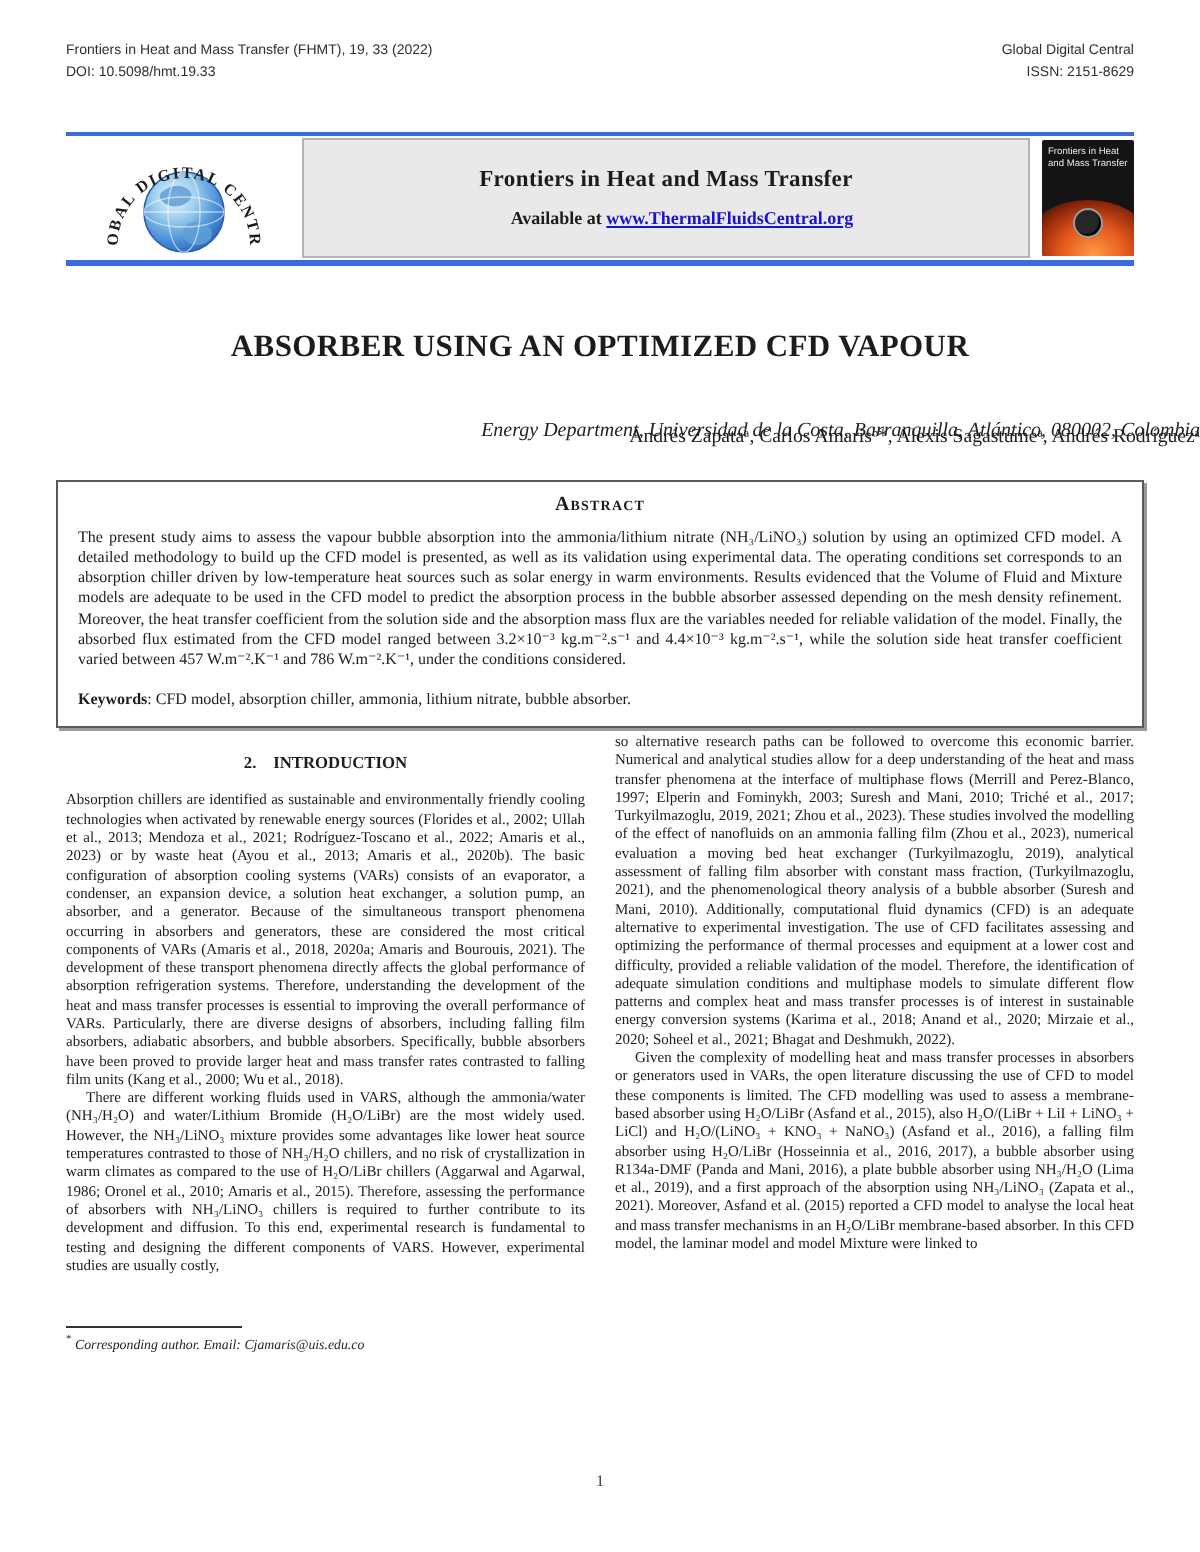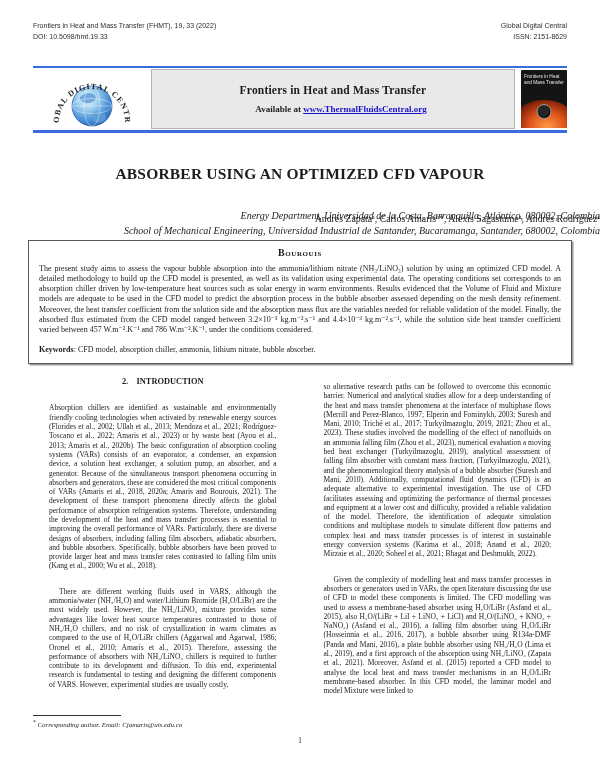--- a/index.html
+++ b/index.html
@@ -67,21 +67,21 @@
   .abs-heading {
     text-align:center; font-weight:bold; font-size:10px; font-variant:small-caps;
     letter-spacing:0.6px; margin-bottom:6px;
   }
   .abs-text { margin:0; font-size:8px; line-height:1.27; text-align:justify; }
   .keywords { margin:10px 0 0; font-size:8px; }
   .keywords b { font-weight:bold;text-align:right; }
   
   .columns { position:absolute; top:366px; left:33px; right:33px; display:flex; gap:15px; }
   .col { flex:1; min-width:0; font-size:7.5px; line-height:1.24; text-align:justify; }
-  .col p { margin:16px; }
+  .col p { margin:0; }
   .col p.indent { text-indent:10px; }
   .intro-heading { font-size:8.4px; font-weight:bold; text-align:center; margin:11px 0 8px; }
   .footnote-block { margin-top:26px; }
   .fn-rule { width:88px; border-top:1px solid #333; height:0; margin-bottom:3px; }
   .footnote { font-size:6.9px; font-style:italic; text-align:left; color:#222; }
   .footnote sup { font-style:normal; font-size:5.5px; }
   .page-num { position:absolute; bottom:31px; left:0; right:0; text-align:center; font-size:8px; color:#333; }
 </style>
 </head>
 <body>
@@ -141,25 +141,24 @@
 
   <h1 class="title">
     <br>
     <span>ABSORBER USING AN OPTIMIZED CFD VAPOUR</span>
   </h1>
 
   <div class="authors">Andrés Zapataᵃ, Carlos Amarisᵇ*, Alexis Sagastumeᵃ, Andrés Rodríguezᵃ</div>
 
   <div class="affils">
     <div>Energy Department, Universidad de la Costa, Barranquilla, Atlántico, 080002, Colombia</div>
-    <div>School of Mechanical Engineering, Universidad Industrial de Santander, Bucaramanga, Santander, 680002, Colombia</div>
   </div>
 
   <div class="abstract-box">
-    <div class="abs-heading">Bourouis</div>
+    <div class="abs-heading">Abstract</div>
     <p class="abs-text">The present study aims to assess the vapour bubble absorption into the ammonia/lithium nitrate (NH₃/LiNO₃) solution by using an optimized CFD model. A detailed methodology to build up the CFD model is presented, as well as its validation using experimental data. The operating conditions set corresponds to an absorption chiller driven by low-temperature heat sources such as solar energy in warm environments. Results evidenced that the Volume of Fluid and Mixture models are adequate to be used in the CFD model to predict the absorption process in the bubble absorber assessed depending on the mesh density refinement. Moreover, the heat transfer coefficient from the solution side and the absorption mass flux are the variables needed for reliable validation of the model. Finally, the absorbed flux estimated from the CFD model ranged between 3.2×10⁻³ kg.m⁻².s⁻¹ and 4.4×10⁻³ kg.m⁻².s⁻¹, while the solution side heat transfer coefficient varied between 457 W.m⁻².K⁻¹ and 786 W.m⁻².K⁻¹, under the conditions considered.</p>
     <p class="keywords"><b>Keywords</b><span>: CFD model, absorption chiller, ammonia, lithium nitrate, bubble absorber.</span></p>
   </div>
 
   <div class="columns">
     <div class="col">
       <h2 class="intro-heading">2.  INTRODUCTION</h2>
       <p>Absorption chillers are identified as sustainable and environmentally friendly cooling technologies when activated by renewable energy sources (Florides et al., 2002; Ullah et al., 2013; Mendoza et al., 2021; Rodríguez-Toscano et al., 2022; Amaris et al., 2023) or by waste heat (Ayou et al., 2013; Amaris et al., 2020b). The basic configuration of absorption cooling systems (VARs) consists of an evaporator, a condenser, an expansion device, a solution heat exchanger, a solution pump, an absorber, and a generator. Because of the simultaneous transport phenomena occurring in absorbers and generators, these are considered the most critical components of VARs (Amaris et al., 2018, 2020a; Amaris and Bourouis, 2021). The development of these transport phenomena directly affects the global performance of absorption refrigeration systems. Therefore, understanding the development of the heat and mass transfer processes is essential to improving the overall performance of VARs. Particularly, there are diverse designs of absorbers, including falling film absorbers, adiabatic absorbers, and bubble absorbers. Specifically, bubble absorbers have been proved to provide larger heat and mass transfer rates contrasted to falling film units (Kang et al., 2000; Wu et al., 2018).</p>
       <p class="indent">There are different working fluids used in VARS, although the ammonia/water (NH₃/H₂O) and water/Lithium Bromide (H₂O/LiBr) are the most widely used. However, the NH₃/LiNO₃ mixture provides some advantages like lower heat source temperatures contrasted to those of NH₃/H₂O chillers, and no risk of crystallization in warm climates as compared to the use of H₂O/LiBr chillers (Aggarwal and Agarwal, 1986; Oronel et al., 2010; Amaris et al., 2015). Therefore, assessing the performance of absorbers with NH₃/LiNO₃ chillers is required to further contribute to its development and diffusion. To this end, experimental research is fundamental to testing and designing the different components of VARS. However, experimental studies are usually costly,</p>
       <div class="footnote-block">

